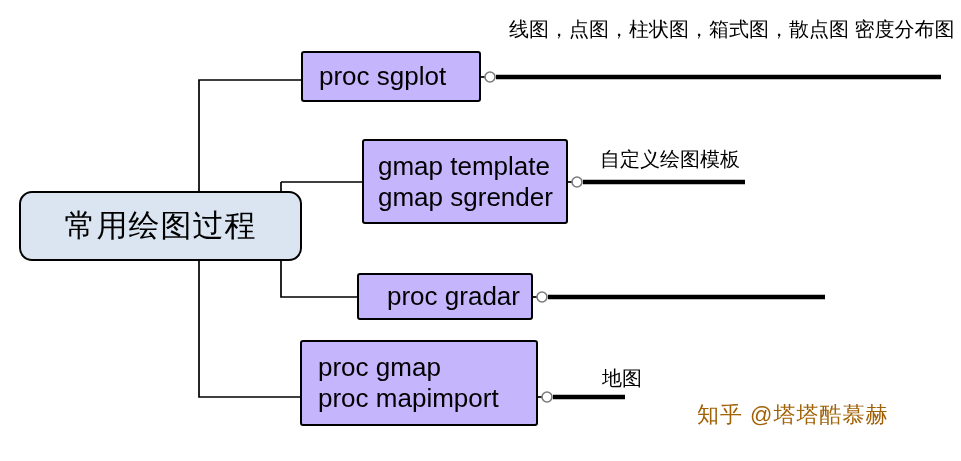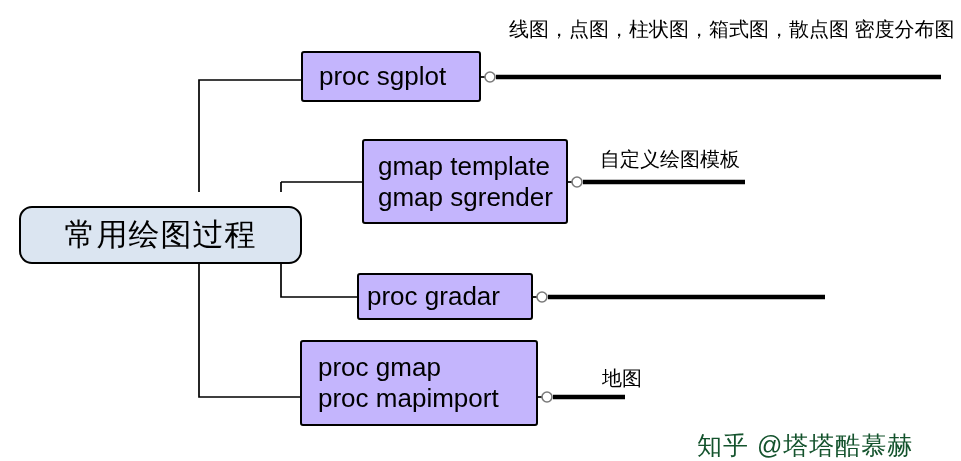--- a/index.html
+++ b/index.html
@@ -44,23 +44,23 @@
     border-radius: 13px;
     align-items: center;
     justify-content: center;
   }
   .node .line {
     display: block;
   }
   
   #root-node {
     left: 19px;
-    top: 206px;
+    top: 191px;
     width: 283px;
-    height: 58px;
+    height: 70px;
     font-size: 31px;
     letter-spacing: 1px;
   }
   
   #node-sgplot {
     left: 301px;
     top: 51px;
     width: 180px;
     height: 51px;
     padding-left: 16px;
@@ -72,21 +72,21 @@
     width: 206px;
     height: 85px;
     padding-left: 14px;
     font-size: 26px;
   }
   #node-gradar {
     left: 357px;
     top: 273px;
     width: 176px;
     height: 47px;
-    padding-left: 8px;
+    padding-left: 28px;
     font-size: 26px;
   }
   #node-gmap {
     left: 300px;
     top: 340px;
     width: 238px;
     height: 86px;
     padding-left: 16px;
     font-size: 26px;
   }
@@ -113,25 +113,24 @@
   }
   #leaf-gmap {
     left: 570px;
     top: 366px;
     margin-left: 32px;
   }
   .watermark {
     position: absolute;
     left: 697px;
     top: 400px;
-    font-size: 25px;
-    color: #14532d;
+    font-size: 22px;
+    color: #a16207;
     white-space: nowrap;
     letter-spacing: 1px;
-    margin-top: 29px;
   }
 </style>
 </head>
 <body>
 
 <div id="canvas">
 
   <svg id="wires" viewBox="0 0 961 461" width="961" height="461">
     <g fill="none" stroke="#000000" stroke-width="1.7" stroke-linecap="butt">
 

